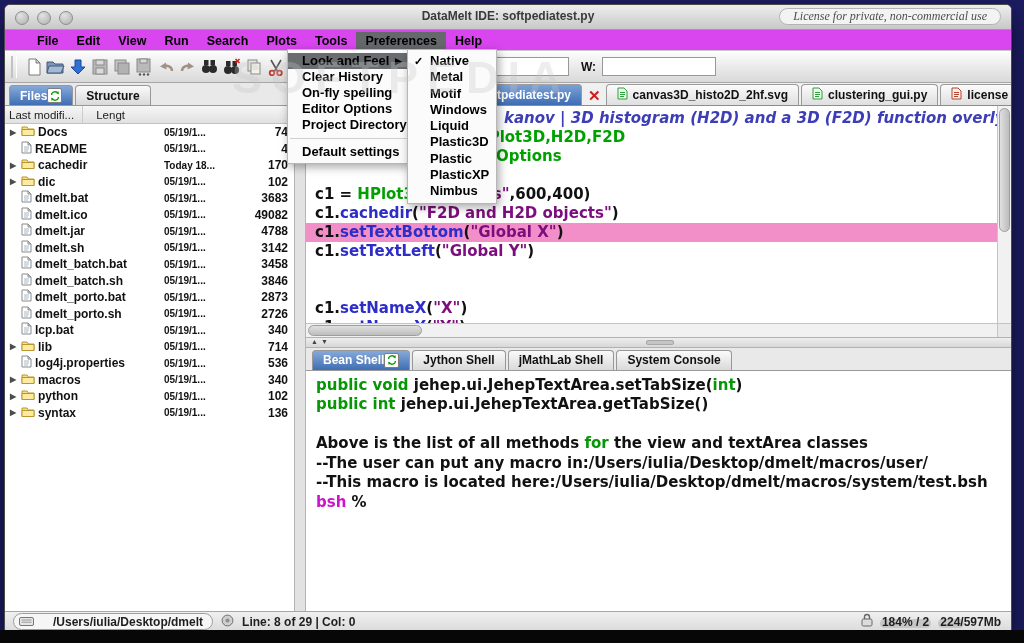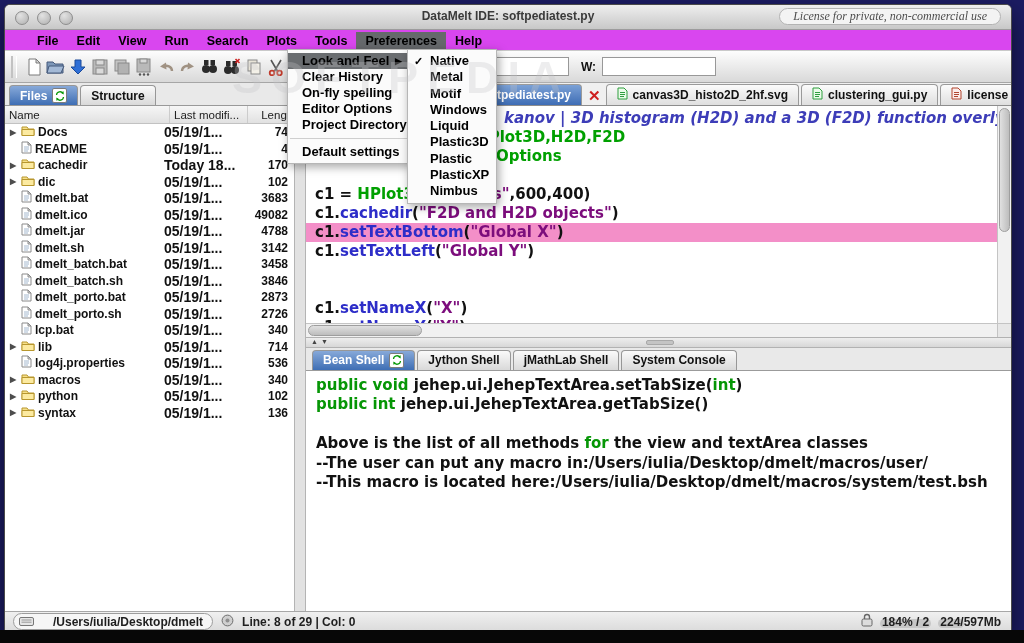--- a/index.html
+++ b/index.html
@@ -30,33 +30,33 @@
   #tb-field2{width:106px}
 
   
   .main{flex:1;display:flex;min-height:0}
   .file-panel{width:289px;background:#e9e9e9;display:flex;flex-direction:column;flex:none}
   .vsplit{width:10px;background:#e2e2e2;border-left:1px solid #b4b4b4;border-right:1px solid #b4b4b4;flex:none}
   .right-col{flex:1;display:flex;flex-direction:column;min-width:0;background:#e9e9e9}
 
   
   .panel-tabs{height:22px;display:flex;align-items:flex-end;padding-left:4px;gap:2px;flex:none}
-  .ptab{height:19px;display:flex;align-items:center;gap:5px;padding:0 10px;border:1px solid #979797;border-bottom:none;border-radius:4px 4px 0 0;background:linear-gradient(#fafafa,#d9d9d9);font-size:12px;font-weight:bold;color:#111;white-space:nowrap}
+  .ptab{height:19px;display:flex;align-items:center;padding:0 10px;border:1px solid #979797;border-bottom:none;border-radius:4px 4px 0 0;background:linear-gradient(#fafafa,#d9d9d9);font-size:12px;font-weight:bold;color:#111;white-space:nowrap}
   .ptab.selected{background:linear-gradient(#87a9d9,#3e6eb4);color:#fff}
   .refresh-box{width:13px;height:13px;background:#fff;border:1px solid #7d7d7d;border-radius:2px;display:flex;align-items:center;justify-content:center}
   .file-table{flex:1;display:flex;flex-direction:column;background:#fff;border-top:1px solid #999;overflow:hidden}
   .ft-header{display:flex;height:17px;background:linear-gradient(#f6f6f6,#e1e1e1);border-bottom:1px solid #c2c2c2;font-size:11.5px;color:#222;flex:none;align-items:center}
   .ft-header .col{padding:1px 4px;border-right:1px solid #cccccc;height:100%;box-sizing:border-box;display:flex;align-items:center}
   .col-name{flex:1;min-width:0}
   .col-date{width:78px;flex:none}
   .col-len{width:46px;flex:none;border-right:none!important;justify-content:flex-end}
   .ft-rows{flex:1;overflow:hidden}
   .ft-row{display:flex;height:16.5px;align-items:center;font-size:12px;font-weight:bold;color:#111}
   .ft-row .col-name{display:flex;align-items:center;gap:3px;padding-left:3px;overflow:hidden;white-space:nowrap}
-  .ft-row .col-date{font-size:14px}
+  .ft-row .col-date{font-size:10px}
   .ft-row .col-len{text-align:right;padding-right:6px}
   .tree-arrow{width:10px;flex:none;font-size:8px;color:#4d4d4d;text-align:center}
 
   
   .editor-tabs{height:22px;display:flex;align-items:flex-end;padding-left:2px;border-bottom:1px solid #8d8d8d;background:#f0f0f0;flex:none}
   .etab{height:20px;display:flex;align-items:center;gap:5px;padding:0 10px;border:1px solid #9a9a9a;border-bottom:none;border-radius:4px 4px 0 0;background:linear-gradient(#fbfbfb,#dfdfdf);font-size:12px;font-weight:bold;margin-right:2px;white-space:nowrap;color:#111}
   .etab.selected{background:linear-gradient(#7ba1d6,#3e6db5);color:#fff;margin-left:160px}
   .tab-close{color:#ce1f1f;font-weight:bold;font-size:15px;padding:0 5px 2px 4px;line-height:1}
 
   
@@ -251,21 +251,20 @@
                   <polygon points="1.4,9.8 1.4,6.4 4.2,8.2" fill="#0a9a0a"></polygon>
                 </svg>
               </span>
             </div>
             <div class="ptab">
               <span>Structure</span>
             </div>
           </div>
         <div class="file-table">
           <div class="ft-header" id="ft-header">
-              <div class="col col-name">Name</div>
               <div class="col col-date">Last modifi...</div>
               <div class="col col-len">Lengt</div>
             </div>
           <div class="ft-rows" id="ft-rows">
               <div class="ft-row">
                 <div class="col-name">
                   <span class="tree-arrow">▶</span>
                   <span><svg width="14" height="11">
                       <path d="M1 2h5l1.5 2H13v6.5H1z" fill="#f7e08a" stroke="#b8972e"></path>
                       <path d="M1 4.5h12v6H1z" fill="#fceaa0" stroke="#b8972e"></path>
@@ -576,20 +575,21 @@
               <span>System Console</span>
             </div>
           </div>
         <div class="console" id="console">
             <div class="console-line"><span class="g">public void </span><span class="pl">jehep.ui.JehepTextArea.setTabSize(</span><span class="g">int</span><span class="pl">)</span></div>
             <div class="console-line"><span class="g">public int </span><span class="pl">jehep.ui.JehepTextArea.getTabSize()</span></div>
             <div class="console-line">&nbsp;</div>
             <div class="console-line"><span class="pl">Above is the list of all methods </span><span class="g">for</span><span class="pl"> the view and textArea classes</span></div>
             <div class="console-line"><span class="pl">--The user can put any macro in:/Users/iulia/Desktop/dmelt/macros/user/</span></div>
             <div class="console-line"><span class="pl">--This macro is located here:/Users/iulia/Desktop/dmelt/macros/system/test.bsh</span></div>
+            <div class="console-line"><span class="m">bsh </span><span class="pl">%</span></div>
           </div>
       </div>
     </div>
 
     <div class="statusbar">
       <div class="path-pill">
         <span id="kb-icon"><svg width="15" height="9">
               <rect x="0.5" y="0.5" width="14" height="8" rx="1.5" fill="#e6e6e6" stroke="#777"></rect>
               <path d="M2.5 3h10M2.5 5.2h10" stroke="#999" stroke-width="1"></path>
             </svg></span>

